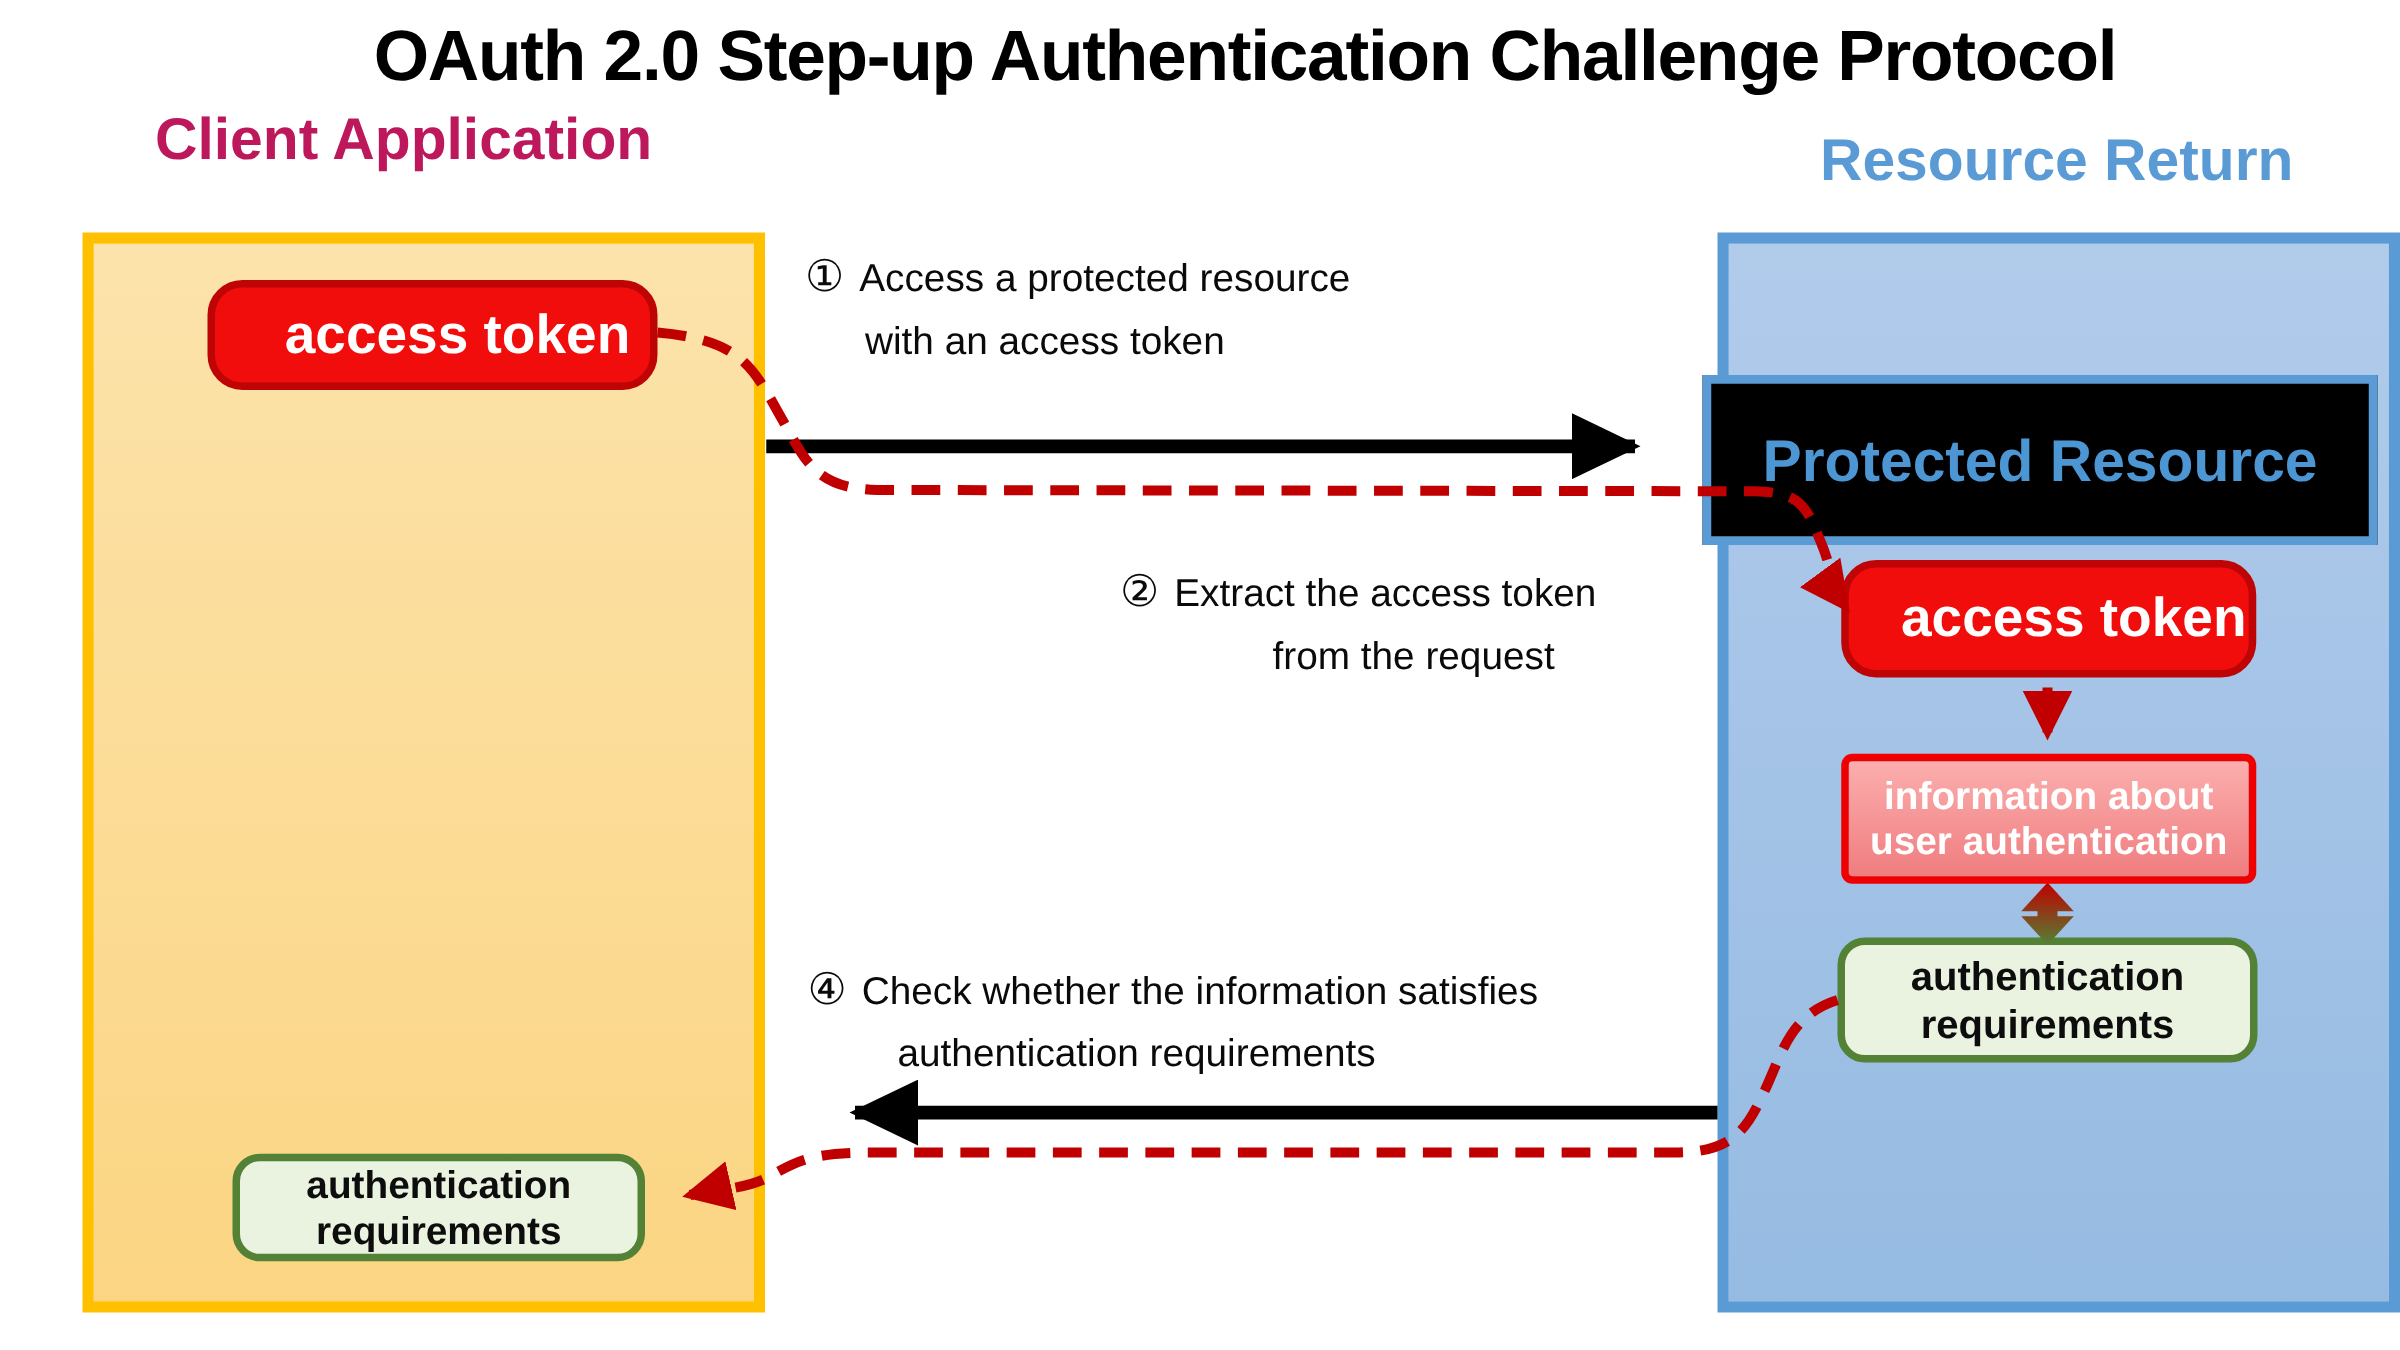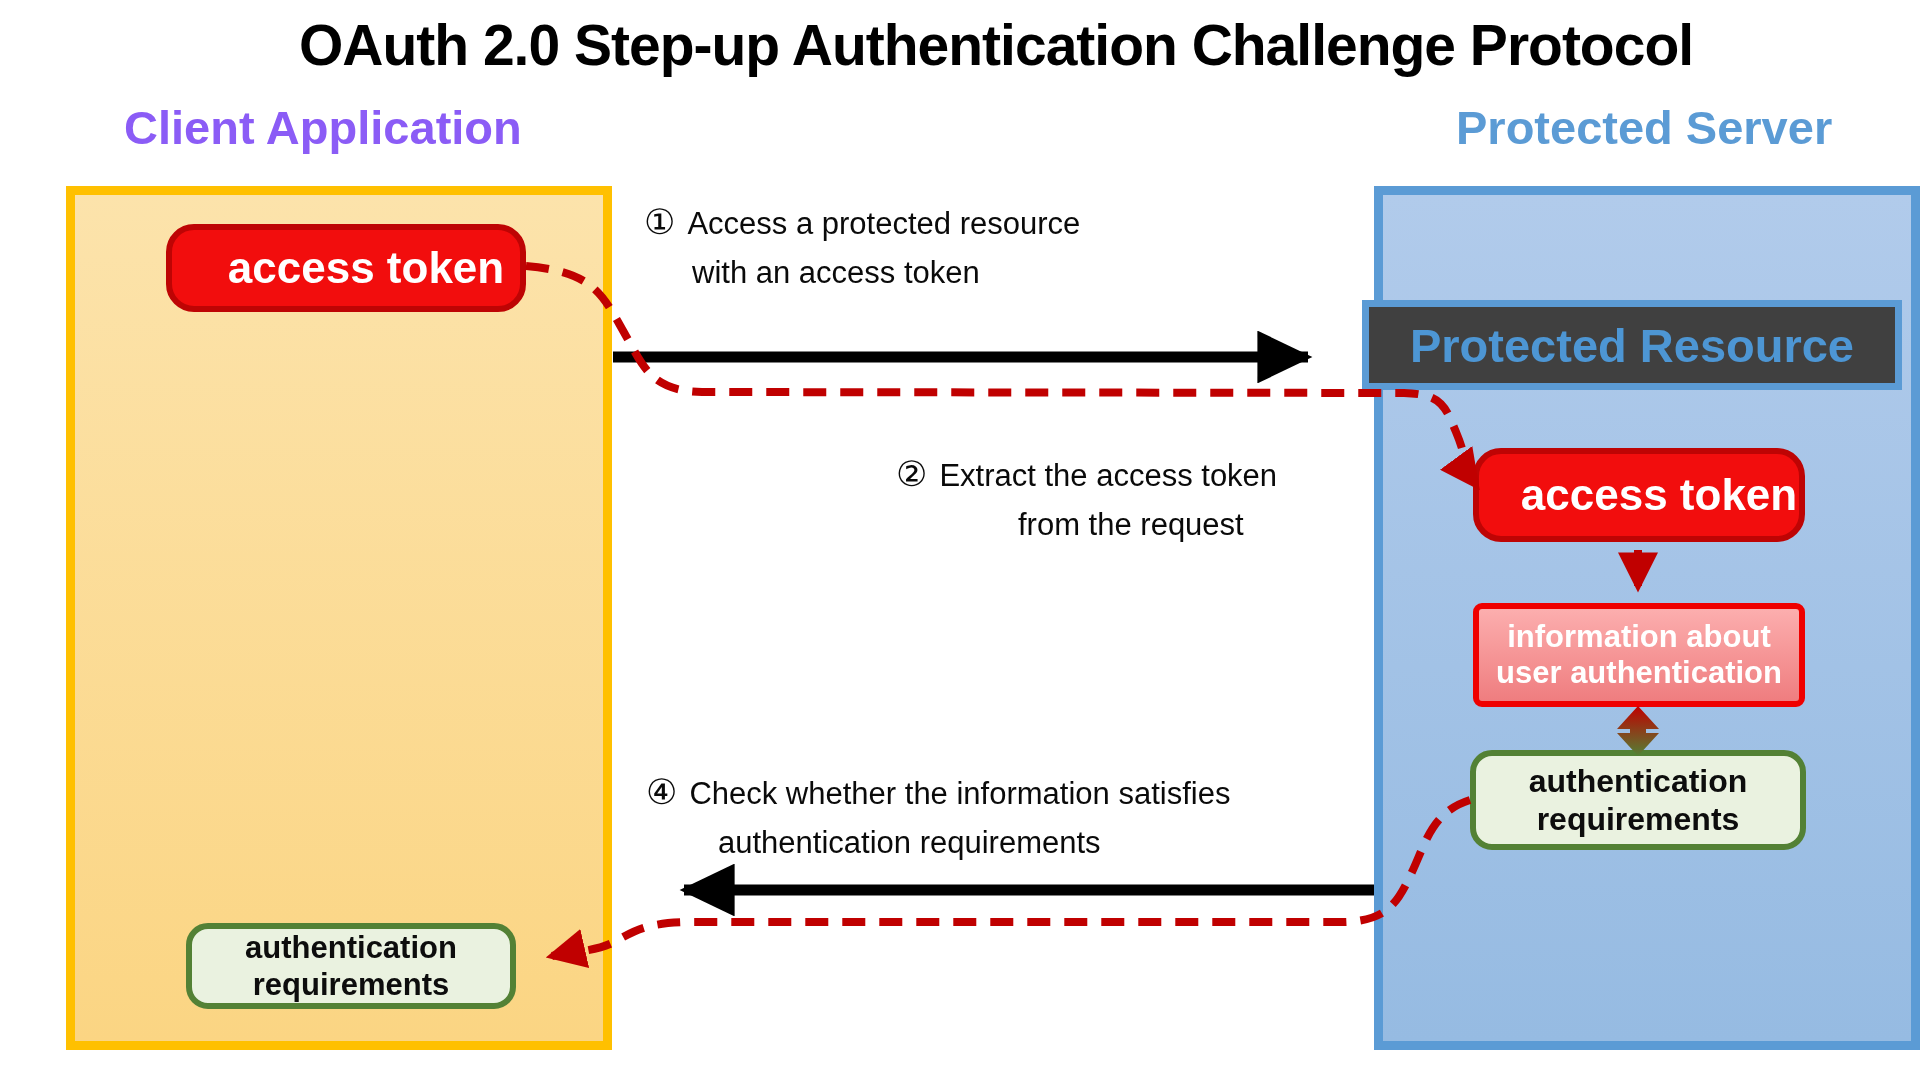--- a/index.html
+++ b/index.html
@@ -4,34 +4,34 @@
 <style>
   html,body{margin:0;padding:0;background:#fff;}
   #stage{position:relative;width:1920px;height:1080px;overflow:hidden;background:#fff;
          font-family:"Liberation Sans","DejaVu Sans",sans-serif;margin-left:36px;}
   .abs{position:absolute;box-sizing:border-box;}
 
   #title{left:0;right:0;top:12px;text-align:center;font-size:57px;font-weight:bold;
          color:#000;letter-spacing:-1px;}
 
   .zone-label{font-size:47px;font-weight:bold;}
-  #client-label{left:88px;top:100px;color:#8b5cf6;}
+  #client-label{left:88px;top:83px;color:#be185d;}
   #server-label{left:1420px;top:100px;color:#5B9BD5;}
 
   #client-box{left:30px;top:186px;width:546px;height:864px;border:9px solid #FFC000;
               background:linear-gradient(180deg,#FCE3AB 0%,#FBD583 100%);}
   #server-box{left:1338px;top:186px;width:546px;height:864px;border:9px solid #5B9BD5;
               background:linear-gradient(180deg,#B1CBEB 0%,#96BBE2 100%);}
 
   .token-badge{background:#F20D0D;border:6px solid #BE0404;border-radius:28px;color:#fff;
                font-weight:bold;display:flex;align-items:center;justify-content:center;padding-left:40px;}
   #client-token{left:130px;top:224px;width:360px;height:88px;font-size:44px;}
   #server-token{left:1437px;top:448px;width:332px;height:94px;font-size:44px;}
 
-  #protected-resource{left:1326px;top:300px;width:540px;height:90px;background:#404040;
+  #protected-resource{left:1326px;top:300px;width:540px;height:136px;background:#000000;
                border:7px solid #5B9BD5;color:#4D96D4;font-size:47px;font-weight:bold;
                display:flex;align-items:center;justify-content:center;text-align:right;}
 
   #info-box{left:1437px;top:603px;width:332px;height:104px;
             background:linear-gradient(180deg,#FCAEAE 0%,#EF7D7F 100%);
             border:6px solid #EF0000;border-radius:9px;color:#fff;font-weight:bold;
             font-size:31px;text-align:center;line-height:1.16;
             display:flex;align-items:center;justify-content:center;}
 
   .req-box{background:#EAF2E0;border:6px solid #538135;border-radius:22px;color:#0d0d0d;
@@ -51,21 +51,21 @@
   #arrow-layer{left:0;top:0;width:1920px;height:1080px;pointer-events:none;}
 </style>
 </head>
 <body>
 
 <div id="stage">
 
   <div id="title" class="abs">OAuth 2.0 Step-up Authentication Challenge Protocol</div>
 
   <div id="client-label" class="abs zone-label">Client Application</div>
-  <div id="server-label" class="abs zone-label">Protected Server</div>
+  <div id="server-label" class="abs zone-label">Resource Return</div>
 
   <div id="client-box" class="abs"></div>
   <div id="server-box" class="abs"></div>
 
   <div id="protected-resource" class="abs">
     <span>Protected Resource</span>
   </div>
 
   <div id="client-token" class="abs token-badge">
     <span>access token</span>

